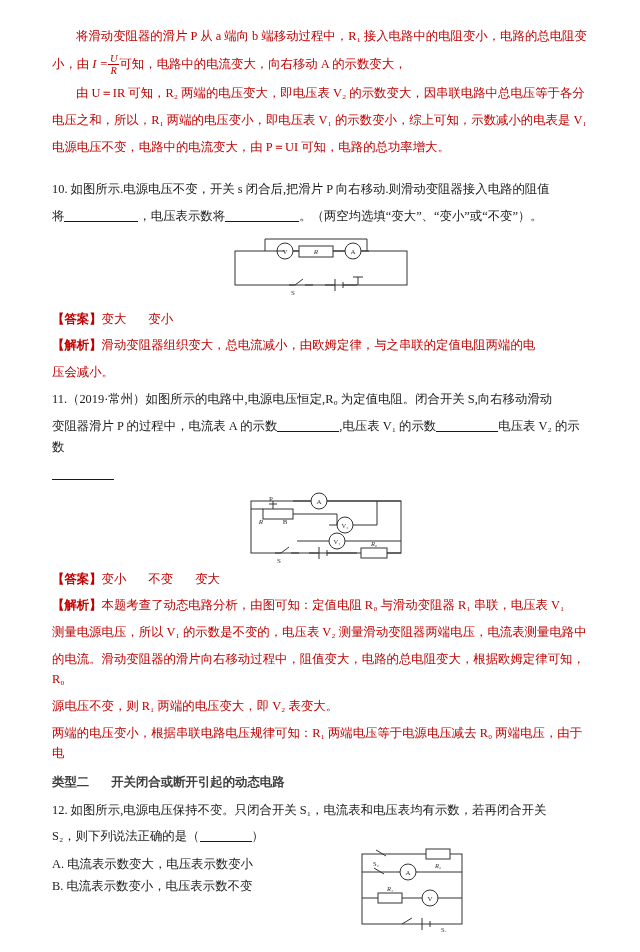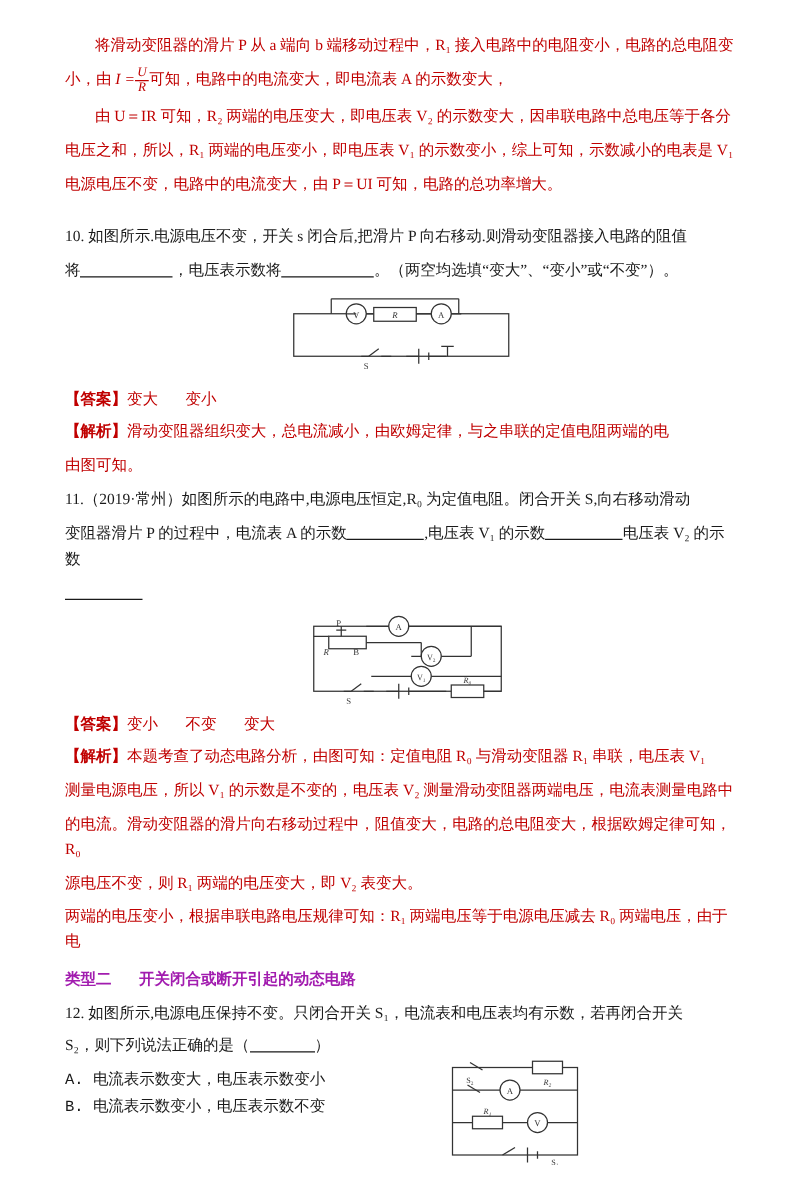--- a/index.html
+++ b/index.html
@@ -16,38 +16,38 @@
   .indent{text-indent:24px;}
   .ital{font-style:italic;}
   .tag{font-weight:bold;}
   .frac{display:inline-block;text-align:center;vertical-align:-6px;font-size:10.5px;line-height:1.05;font-style:italic;}
   .frac .num{display:block;border-bottom:1px solid #c00000;padding:0 2px;}
   .frac .den{display:block;padding:0 2px;}
   .q{color:#1a1a1a;font-size:12.4px;line-height:1.68;margin:0 0 6px 0;}
   .blank{display:inline-block;border-bottom:1px solid #1a1a1a;width:62px;height:12px;vertical-align:-2px;}
   .blank.sm{width:52px;}
   .blank.lg{width:74px;}
-  .heading{color:#a21caf;font-weight:bold;font-size:12.4px;margin:10px 0 6px 0;}
+  .heading{color:#404040;font-weight:bold;font-size:12.4px;margin:10px 0 6px 0;font-family:Liberation Mono, monospace;}
   .figwrap{display:flex;justify-content:center;margin:6px 0 8px 0;}
   .fig2wrap{display:flex;justify-content:center;margin:4px 0 6px 0;}
   .fig3wrap{display:flex;justify-content:flex-end;padding-right:120px;margin:2px 0 0 0;}
-  .opt{color:#1a1a1a;font-size:12.4px;line-height:1.8;margin:0;font-family:Liberation Mono, monospace;}
+  .opt{color:#1a1a1a;font-size:12.4px;line-height:1.8;margin:0;}
   svg{display:block;}
   .ansline{margin:0 0 6px 0;}
   .gap{display:inline-block;width:22px;}
 </style>
 </head>
 <body>
 
 <div class="page">
 
   <div class="block" style="padding-top:26px;">
     <p class="red indent">将滑动变阻器的滑片 P 从 a 端向 b 端移动过程中，R₁ 接入电路中的电阻变小，电路的总电阻变</p>
     <p class="red">
-      <span>小，由 </span><span class="ital">I =</span><span class="frac"><span class="num">U</span><span class="den">R</span></span><span>可知，电路中的电流变大，即电流表 A 的示数变大，</span>
+      <span>小，由 </span><span class="ital">I =</span><span class="frac"><span class="num">U</span><span class="den">R</span></span><span>可知，电路中的电流变大，向右移动 A 的示数变大，</span>
     </p>
     <p class="red indent">由 U＝IR 可知，R₂ 两端的电压变大，即电压表 V₂ 的示数变大，因串联电路中总电压等于各分</p>
     <p class="red">电压之和，所以，R₁ 两端的电压变小，即电压表 V₁ 的示数变小，综上可知，示数减小的电表是 V₁</p>
     <p class="red">电源电压不变，电路中的电流变大，由 P＝UI 可知，电路的总功率增大。</p>
   </div>
 
   <div class="block" style="margin-top:22px;">
     <p class="q">10. 如图所示.电源电压不变，开关 s 闭合后,把滑片 P 向右移动.则滑动变阻器接入电路的阻值</p>
     <p class="q">
       <span>将</span><span class="blank lg"></span><span>，电压表示数将</span><span class="blank lg"></span><span>。（两空均选填“变大”、“变小”或“不变”）。</span>
@@ -83,21 +83,21 @@
         <text x="76" y="62" font-size="7" text-anchor="middle" fill="#333" font-family="Liberation Serif, serif">S</text>
       </svg>
     </div>
 
     <p class="red ansline">
       <span class="tag">【答案】</span><span>变大</span><span class="gap"></span><span>变小</span>
     </p>
     <p class="red">
       <span class="tag">【解析】</span><span>滑动变阻器组织变大，总电流减小，由欧姆定律，与之串联的定值电阻两端的电</span>
     </p>
-    <p class="red">由图可知。</p>
+    <p class="red">压会减小。</p>
   </div>
 
   <div class="block" style="">
     <p class="q">11.（2019·常州）如图所示的电路中,电源电压恒定,R₀ 为定值电阻。闭合开关 S,向右移动滑动</p>
     <p class="q">
       <span>变阻器滑片 P 的过程中，电流表 A 的示数</span><span class="blank"></span><span>,电压表 V₁ 的示数</span><span class="blank"></span><span>电压表 V₂ 的示数</span>
     </p>
     <p class="q">
       <span class="blank"></span>
     </p>

